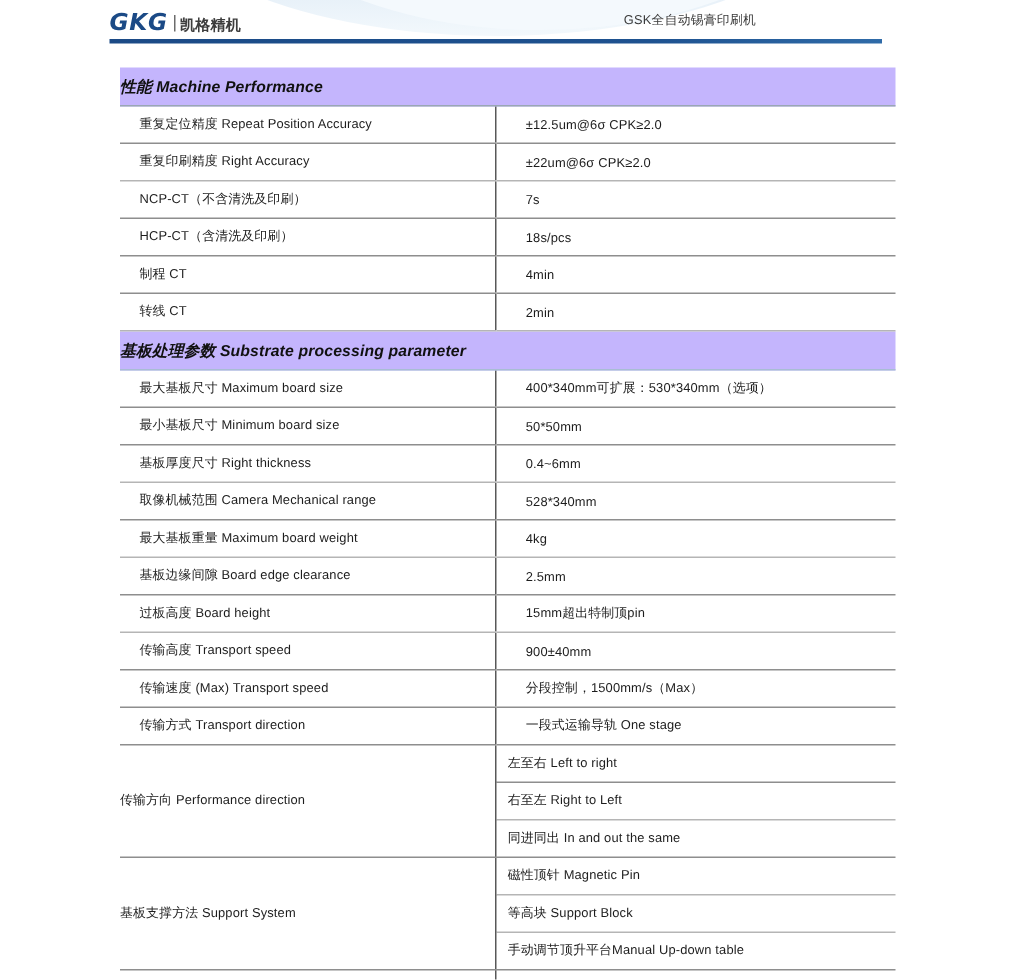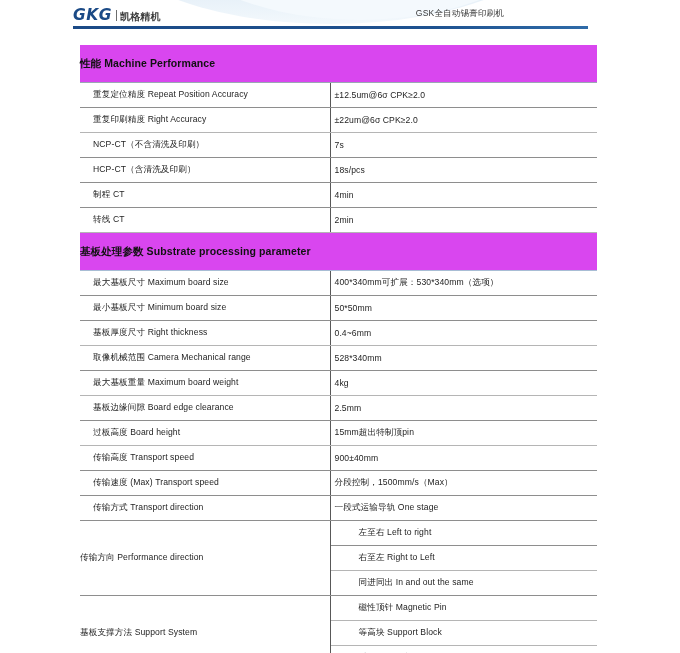--- a/index.html
+++ b/index.html
@@ -110,23 +110,24 @@
     width: 517px;
     border-collapse: collapse;
     table-layout: fixed;
   }
   table.spec td {
     vertical-align: middle;
     padding: 0;
   }
 
   .section-row td {
-    background: #d946ef;
-    height: 37px;
+    background: #c4b5fd;
+    height: 25px;
     border-bottom: 1.6px solid #9aa7b4;
+    font-style: italic;
   }
   .section-title {
     padding-left: 11px;
     font-size: 10.5px;
     font-weight: 700;
     color: #111111;
     letter-spacing: 0.1px;
   }
   .section-row.blue td { border-bottom: 1.6px solid #a8bdd4; }
 
@@ -135,37 +136,37 @@
     border-bottom: 1px solid #8e8e8e;
     font-size: 8.6px;
     color: #1d1d1d;
   }
   tr.data-row td.label {
     padding-left: 13px;
     width: 250px;
     letter-spacing: 0.1px;
   }
   tr.data-row td.value {
-    padding-left: 4px;
+    padding-left: 20px;
     border-left: 1px solid #585858;
     letter-spacing: 0.1px;
   }
 
   td.merged-label {
     padding-left: 13px;
     border-bottom: 1px solid #8e8e8e;
     border-right: 1px solid #585858;
     font-size: 8.6px;
     color: #1d1d1d;
     letter-spacing: 0.1px;
     vertical-align: middle;
   }
   tr.sub-row td.sub-value {
     height: 24px;
-    padding-left: 28px;
+    padding-left: 8px;
     font-size: 8.6px;
     color: #1d1d1d;
     border-bottom: 1px solid #8e8e8e;
     letter-spacing: 0.1px;
   }
   tr.sub-row td.sub-value.light { border-bottom: 1px solid #b5b5b5; }
   tr.data-row td.label.light,
   tr.data-row td.value.light { border-bottom: 1px solid #b5b5b5; }
 </style>
 </head>

